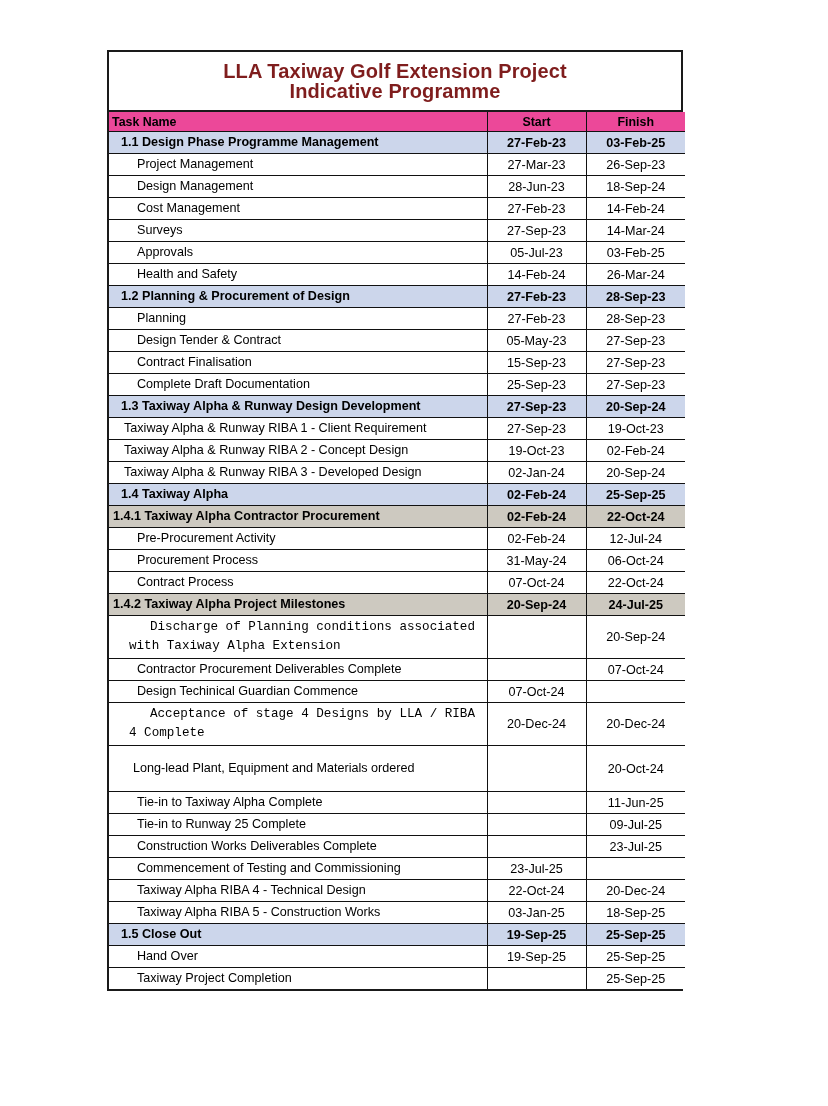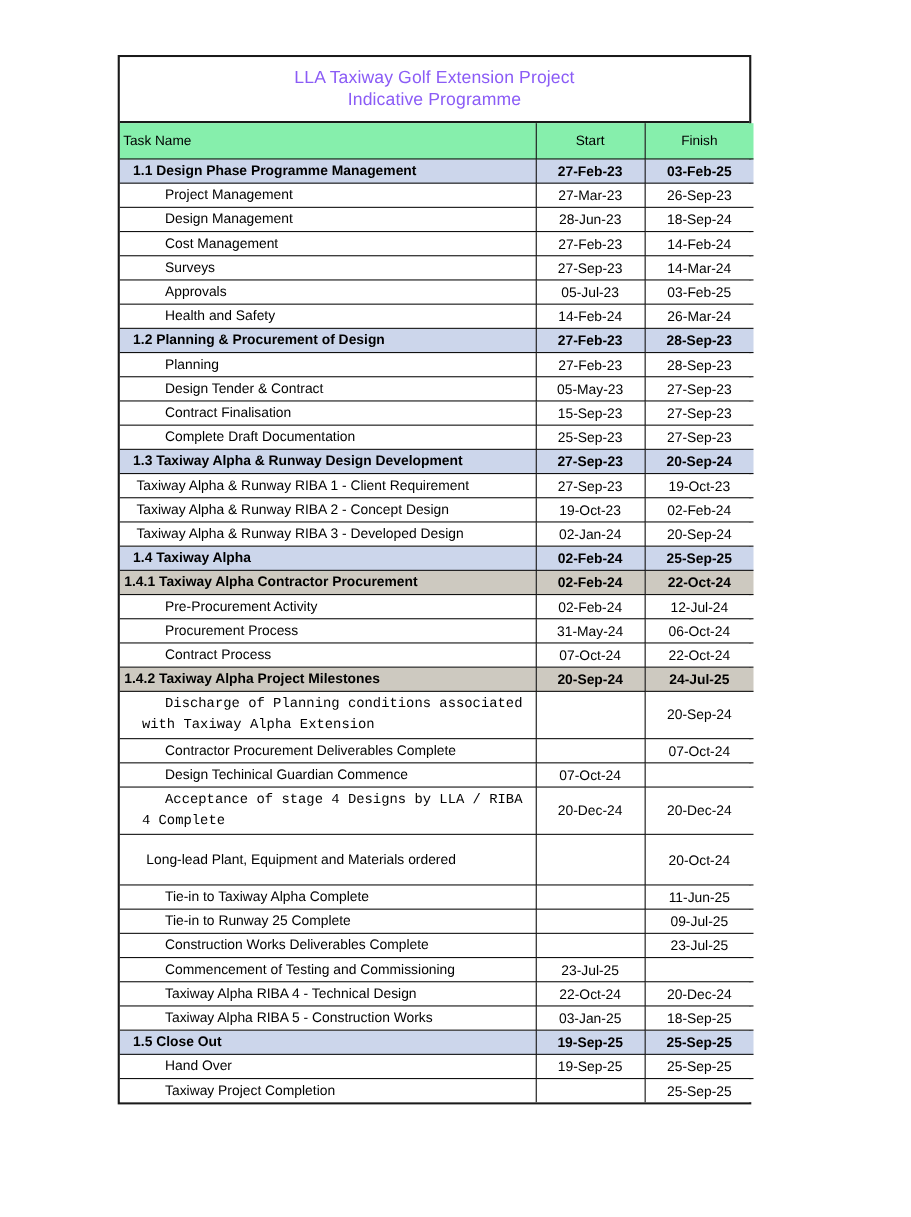--- a/index.html
+++ b/index.html
@@ -31,25 +31,25 @@
   }
 
   
   .title-block {
     border-bottom: 2.5px solid #1a1a1a;
     text-align: center;
     padding: 9px 6px 9px 6px;
     background: #ffffff;
   }
   .title-line {
-    font-size: 16px;
-    font-weight: normal;
+    font-size: 20px;
+    font-weight: bold;
     line-height: 20px;
     letter-spacing: 0.1px;
-    color: #8b5cf6;
+    color: #7f1d1d;
   }
 
   
   table.prog {
     width: 100%;
     border-collapse: collapse;
     table-layout: fixed;
     font-size: 12.6px;
   }
   table.prog col.c-task  { width: 378px; }
@@ -58,24 +58,24 @@
 
   table.prog th, table.prog td {
     border: 1px solid #111111;
     padding: 0;
     vertical-align: middle;
     background-clip: padding-box;
   }
 
   
   tr.head th {
-    background: #86efac;
-    height: 32px;
+    background: #ec4899;
+    height: 19px;
     font-size: 12.4px;
-    font-weight: normal;
+    font-weight: bold;
     color: #000;
     border-top: none;
   }
   tr.head th.task {
     text-align: left;
     padding-left: 3px;
   }
   tr.head th.date {
     text-align: center;
   }
@@ -87,21 +87,21 @@
     line-height: 16.5px;
   }
   td.date {
     text-align: center;
     font-size: 12.6px;
     white-space: nowrap;
   }
 
   
   tr.r-task td { height: 21px; background: #ffffff; }
-  tr.r-task td.task { padding-left: 41px; }
+  tr.r-task td.task { padding-left: 28px; }
 
   
   tr.r-flush td.task { padding-left: 15px; }
 
   
   tr.r-sec1 td {
     background: #ccd6eb;
     font-weight: bold;
     height: 21px;
   }

